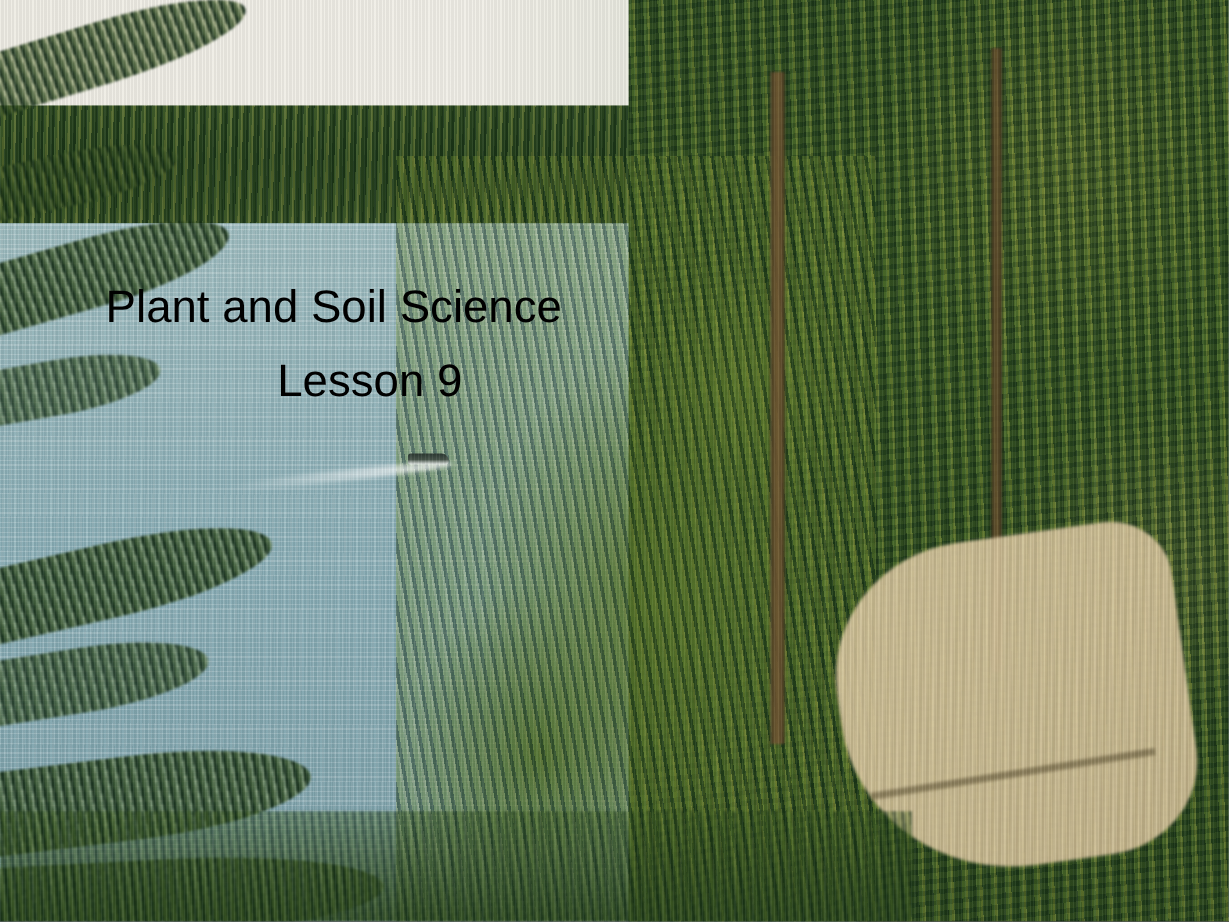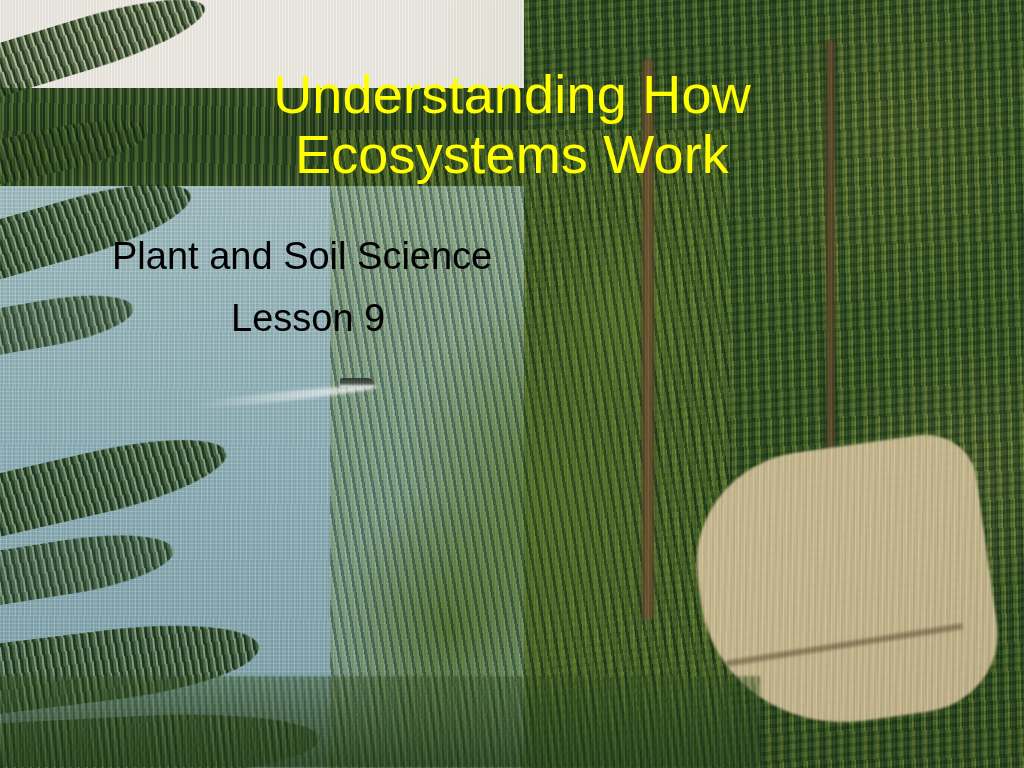--- a/index.html
+++ b/index.html
@@ -245,21 +245,21 @@
   }
   #subtitle-1, #subtitle-2 {
     position: absolute;
     color: #000000;
     font-size: 38px;
     line-height: 1.1;
     font-weight: normal;
     margin: 0;
     white-space: nowrap;
   }
-  #subtitle-1 { left: 112px; top: 236px; }
+  #subtitle-1 { left: 88px; top: 236px; }
   #subtitle-2 { left: 231px; top: 298px; }
 </style>
 </head>
 <body>
 
 <div id="slide">
 
   <div class="photo">
     <div class="sky"></div>
     <div class="treeline"></div>
@@ -283,19 +283,17 @@
     <div class="shore-brush"></div>
 
     <div class="wake"></div>
     <div class="boat"></div>
 
     <div class="scanlines"></div>
     <div class="soften"></div>
   </div>
 
   <div class="text-layer">
-    <h1 id="title">Understanding How
-Ecosystems Work</h1>
     <p id="subtitle-1">Plant and Soil Science</p>
     <p id="subtitle-2">Lesson 9</p>
   </div>
 
 </div>
 
 </body></html>

